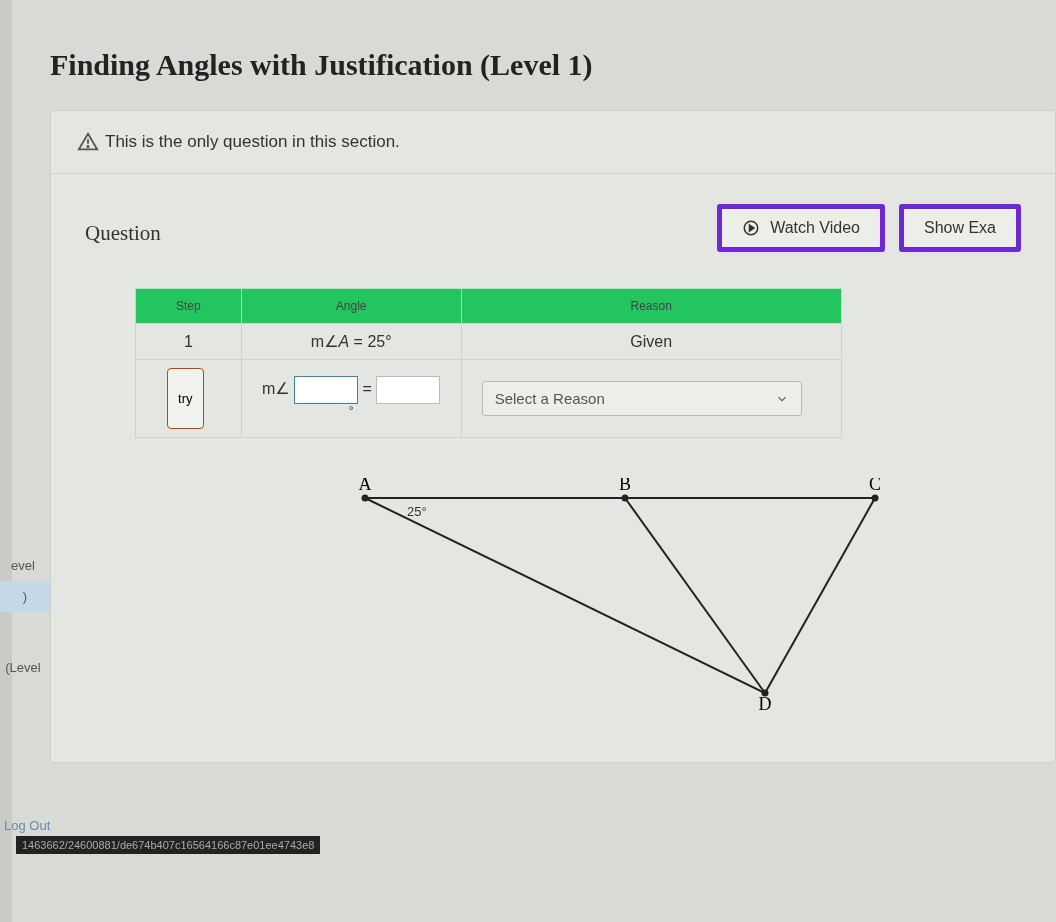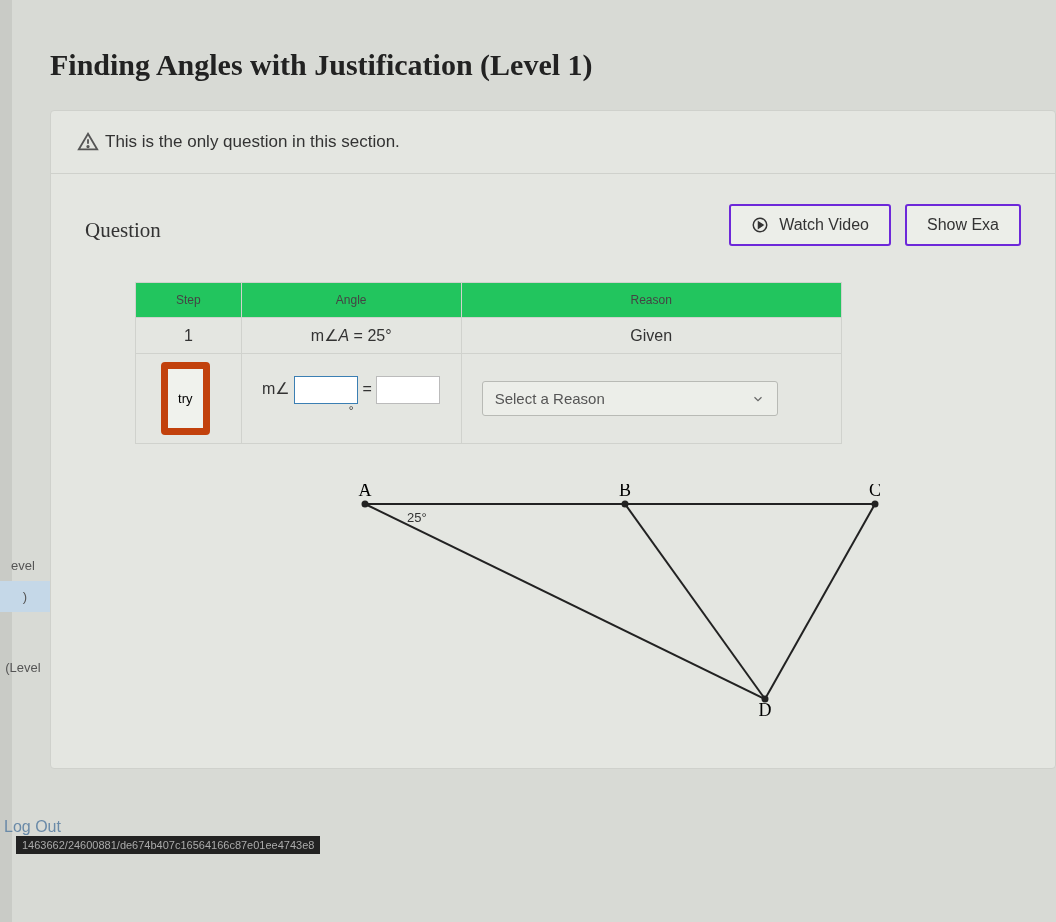--- a/index.html
+++ b/index.html
@@ -26,21 +26,21 @@
     font-size: 13px;
     color: #555;
   }
   .sidebar-item { padding: 8px 4px 8px 0; text-align: center; }
   .sidebar-item.active { background: #c5d8e8; padding-left: 4px; }
   .logout {
     position: absolute;
     left: 4px;
     top: 818px;
     font-family: Arial, sans-serif;
-    font-size: 16px;
+    font-size: 13px;
     color: #6a8aa8;
   }
   .url-strip {
     position: absolute;
     left: 16px; top: 836px;
     background: #222;
     color: #aaa;
     font-family: Arial, sans-serif;
     font-size: 11px;
     padding: 3px 6px;
@@ -83,21 +83,21 @@
     margin-bottom: 36px;
   }
   .qlabel {
     font-family: Georgia, serif;
     font-size: 21px;
     color: #333;
     margin-top: 11px;
   }
   .btns { display: flex; gap: 14px; }
   .btn {
-    border: 2px solid #6d28d9;
+    border: 5px solid #6d28d9;
     background: #eceee9;
     padding: 10px 20px;
     font-family: Arial, sans-serif;
     font-size: 16px;
     color: #333;
     border-radius: 3px;
     display: flex;
     align-items: center;
     gap: 10px;
     cursor: pointer;
@@ -132,41 +132,41 @@
   .steps-table td {
     border: 1px solid #d0d2cd;
     padding: 8px 20px;
     text-align: center;
     font-size: 16px;
     color: #333;
     vertical-align: middle;
   }
   .steps-table .wide { width: 380px; }
   .try-btn {
-    border: 7px solid #c2410c;
+    border: 1px solid #c2410c;
     background: #f0f2ed;
     padding: 22px 10px;
     font-size: 13px;
     border-radius: 4px;
     cursor: pointer;
     margin-right: 6px;
     font-family: Arial, sans-serif;
   }
   .field {
     display: inline-block;
     border: 1.5px solid #3b7fb3;
     background: #fff;
     width: 64px; height: 28px;
     vertical-align: middle;
   }
   .field.plain { border: 1px solid #bbb; }
   .select {
     border: 1px solid #b8bab5;
     background: #eceee9;
-    width: 296px;
+    width: 320px;
     padding: 8px 12px;
     font-size: 15px;
     text-align: left;
     color: #555;
     border-radius: 3px;
     display: flex;
     justify-content: space-between;
     align-items: center;
     cursor: pointer;
     font-family: Arial, sans-serif;

